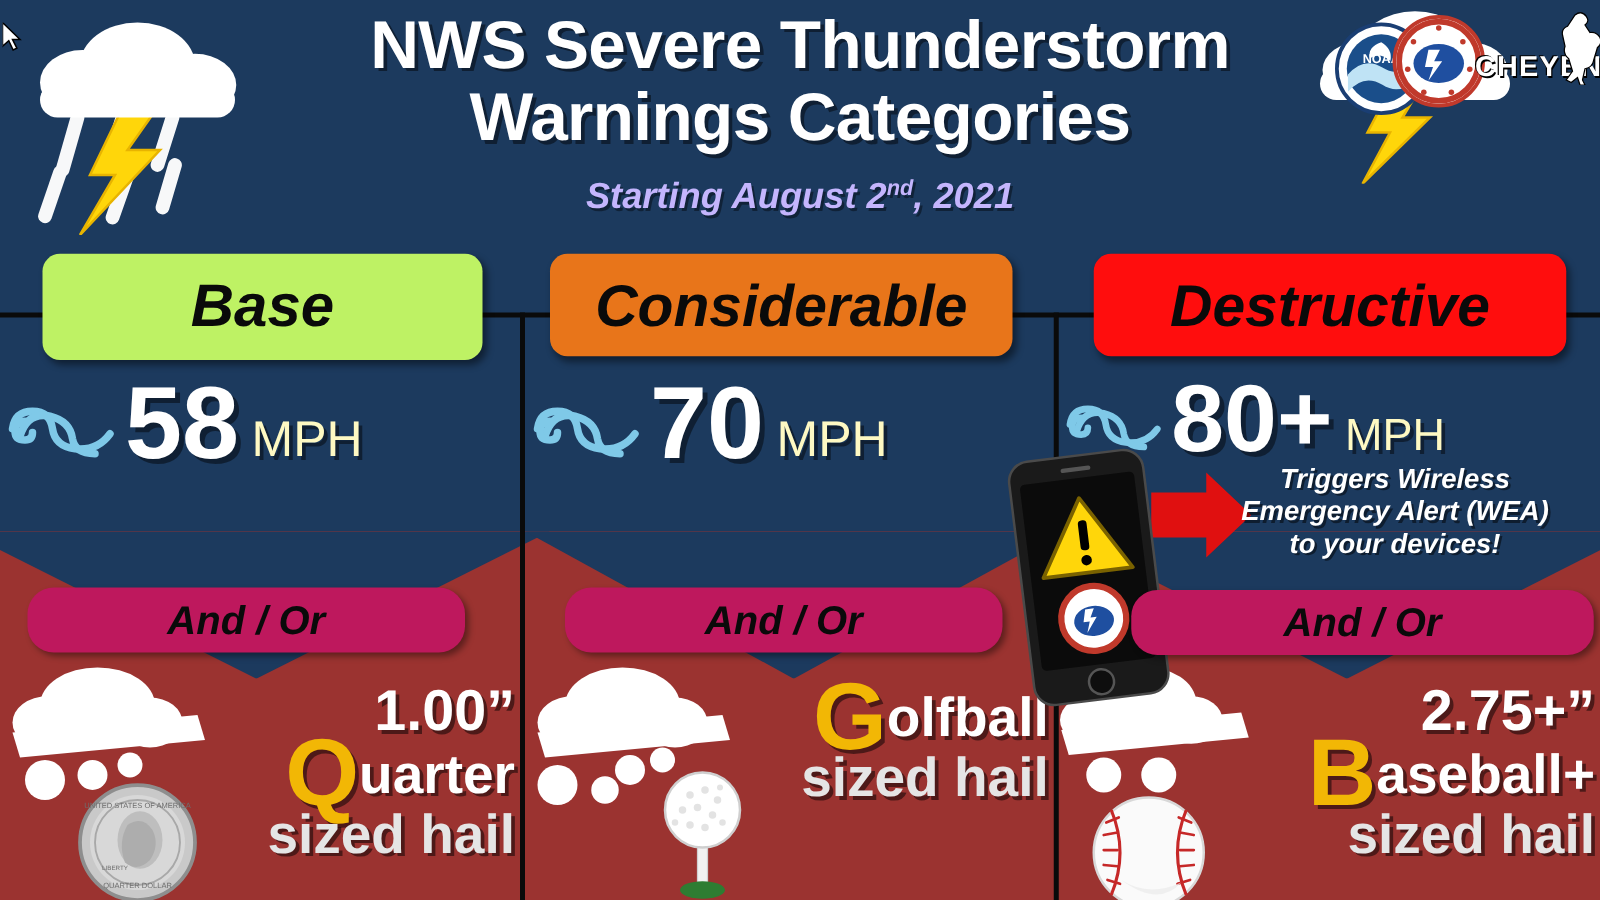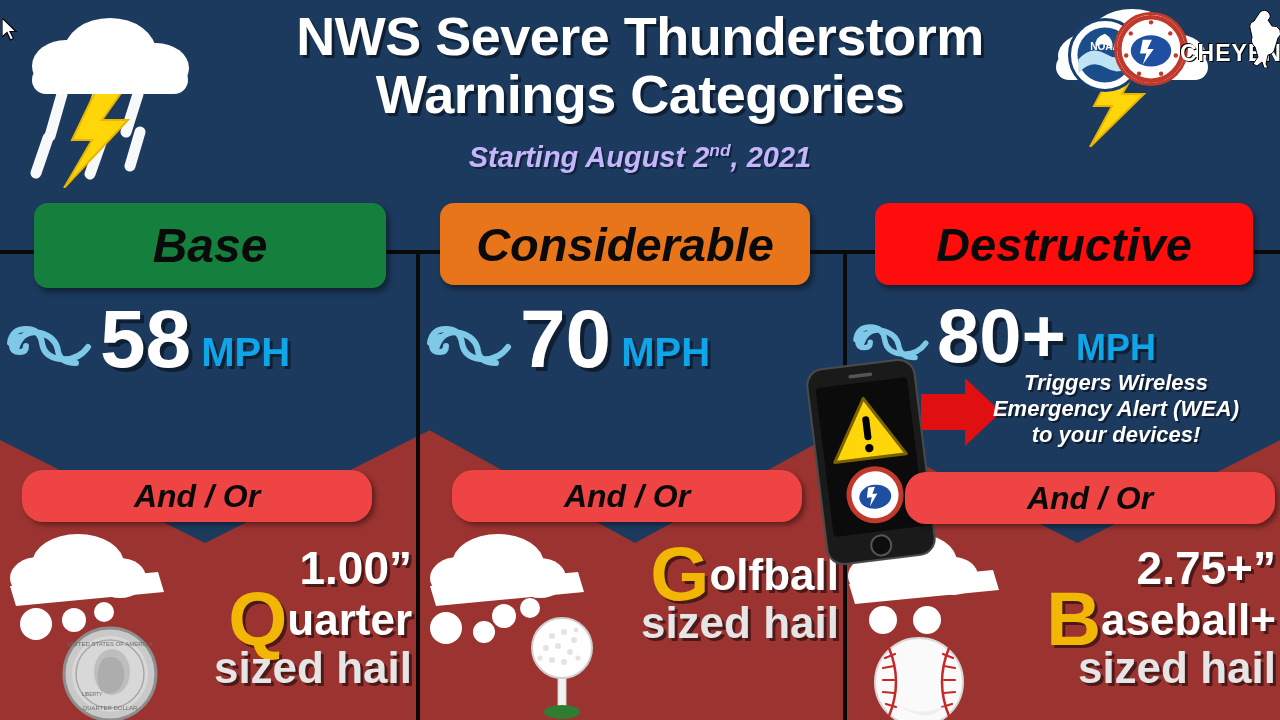--- a/index.html
+++ b/index.html
@@ -70,35 +70,35 @@
   .col.c3 { left:847px; width:433px; }
 
   .badge {
     position:absolute; top:-47px;
     border-radius:14px;
     display:flex; align-items:center; justify-content:center;
     color:#0A0A0A; font-weight:bold; font-style:italic;
     box-shadow:3px 4px 6px rgba(0,0,0,0.45);
     white-space:nowrap;
   }
-  .badge.b1 { left:34px;  width:352px; height:85px; background:#15803d; font-size:48px; }
+  .badge.b1 { left:34px;  width:352px; height:85px; background:#bef264; font-size:48px; }
   .badge.b2 { left:20px;  width:370px; height:82px; background:#E8751A; font-size:47px;text-align:center; }
   .badge.b3 { left:28px;  width:378px; height:82px; background:#FF0D0D; font-size:47px; }
 
   .wind-row {
     position:absolute; top:48px; left:0; width:100%;
     display:flex; align-items:center; gap:4px;
   }
   .wind-icon { width:96px; height:72px; flex:none; }
   .speed {
     color:#FFFFFF; font-weight:bold; font-size:82px; line-height:1;
     text-shadow:4px 4px 0 rgba(0,0,0,0.45);
   }
   .mph {
-    color:#0ea5e9; font-weight:bold; font-size:40px; line-height:1;
+    color:#fef9c3; font-weight:normal; font-size:40px; line-height:1;
     align-self:flex-end; padding-bottom:8px; margin-left:6px;
     text-shadow:3px 3px 0 rgba(0,0,0,0.45);
   }
   .col.c3 .speed { font-size:76px; }
   .col.c3 .mph { font-size:36px; }
   .col.c3 .wind-icon { width:86px; }
 
   
   .wea-note {
     position:absolute; left:955px; top:370px; width:322px;
@@ -108,21 +108,21 @@
     z-index:6;
   }
   .red-arrow { position:absolute; left:895px; top:372px; width:110px; height:80px; z-index:5; }
   .phone {
     position:absolute; left:815px; top:362px; width:112px; height:200px;
     z-index:7; transform:rotate(-7deg);
   }
 
   
   .andor {
-    position:absolute; height:52px; border-radius:21px; background:#ef4444;
+    position:absolute; height:52px; border-radius:21px; background:#be185d;
     display:flex; align-items:center; justify-content:center;
     color:#0A0A0A; font-weight:bold; font-style:italic; font-size:32px;
     box-shadow:3px 3px 5px rgba(0,0,0,0.4);
     white-space:nowrap; z-index:8;
   }
   .andor.a1 { left:22px;  top:470px; width:350px; }
   .andor.a2 { left:452px; top:470px; width:350px; }
   .andor.a3 { left:905px; top:472px; width:370px; }
 
   

